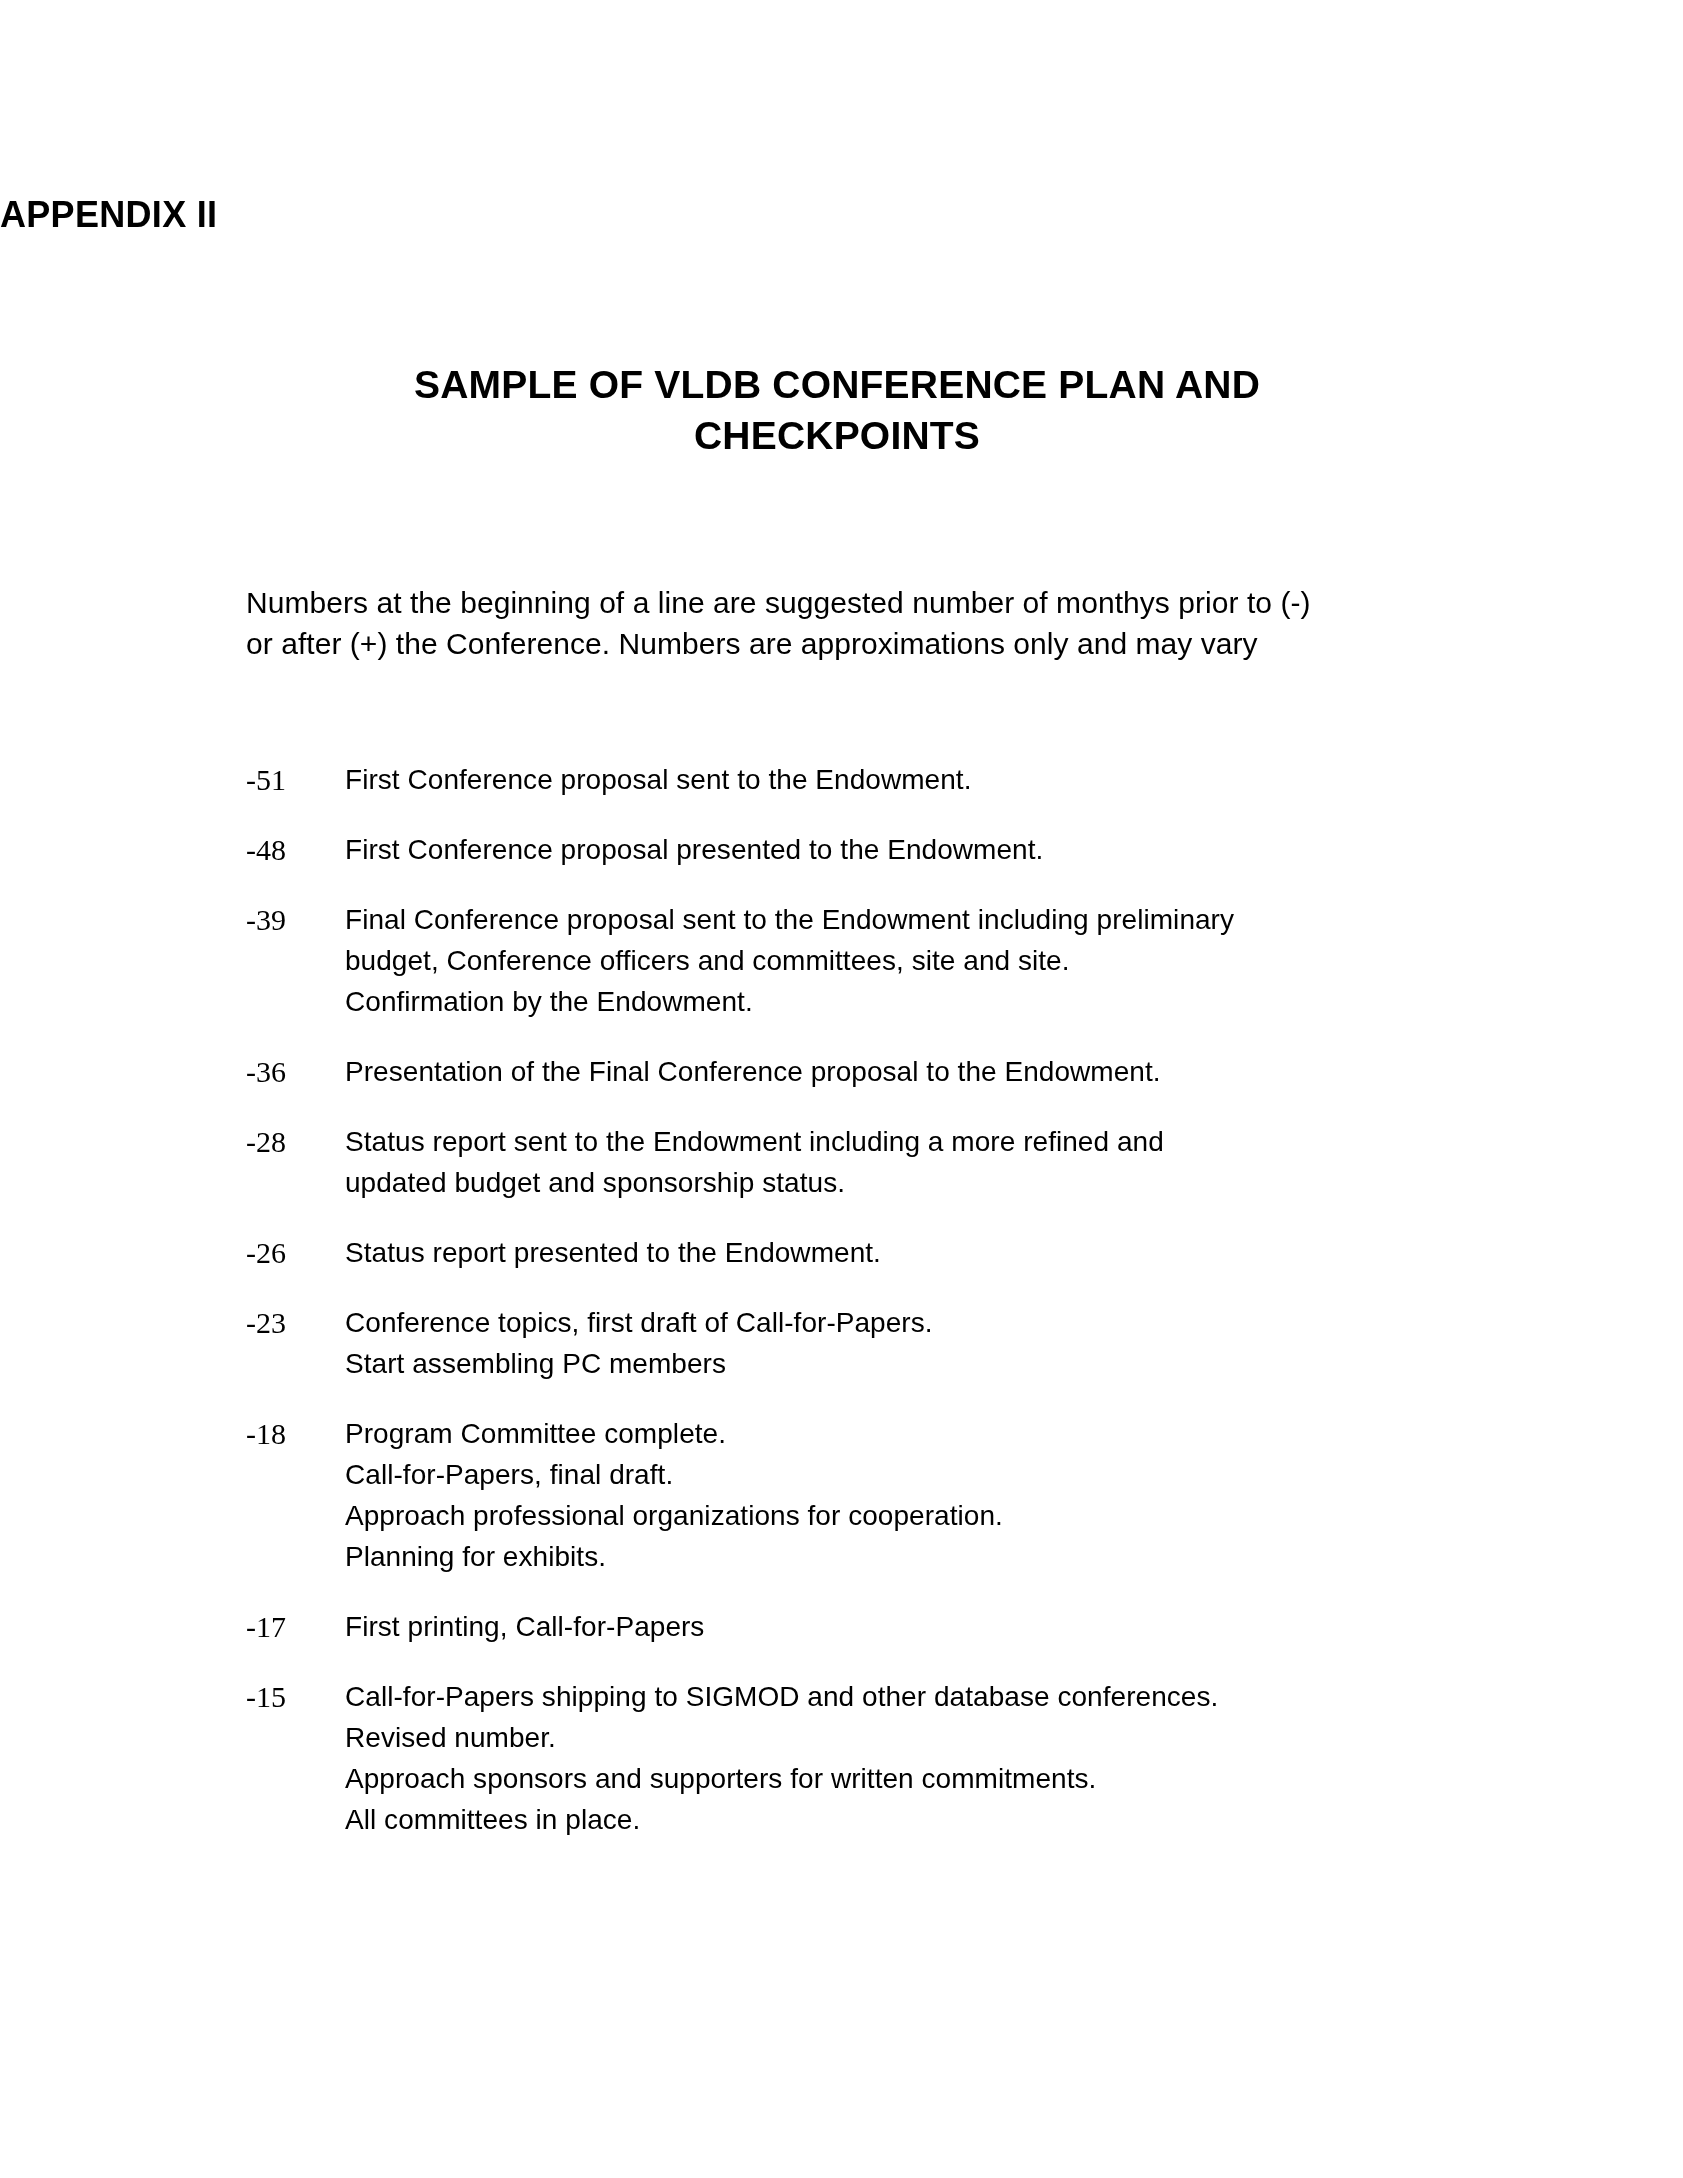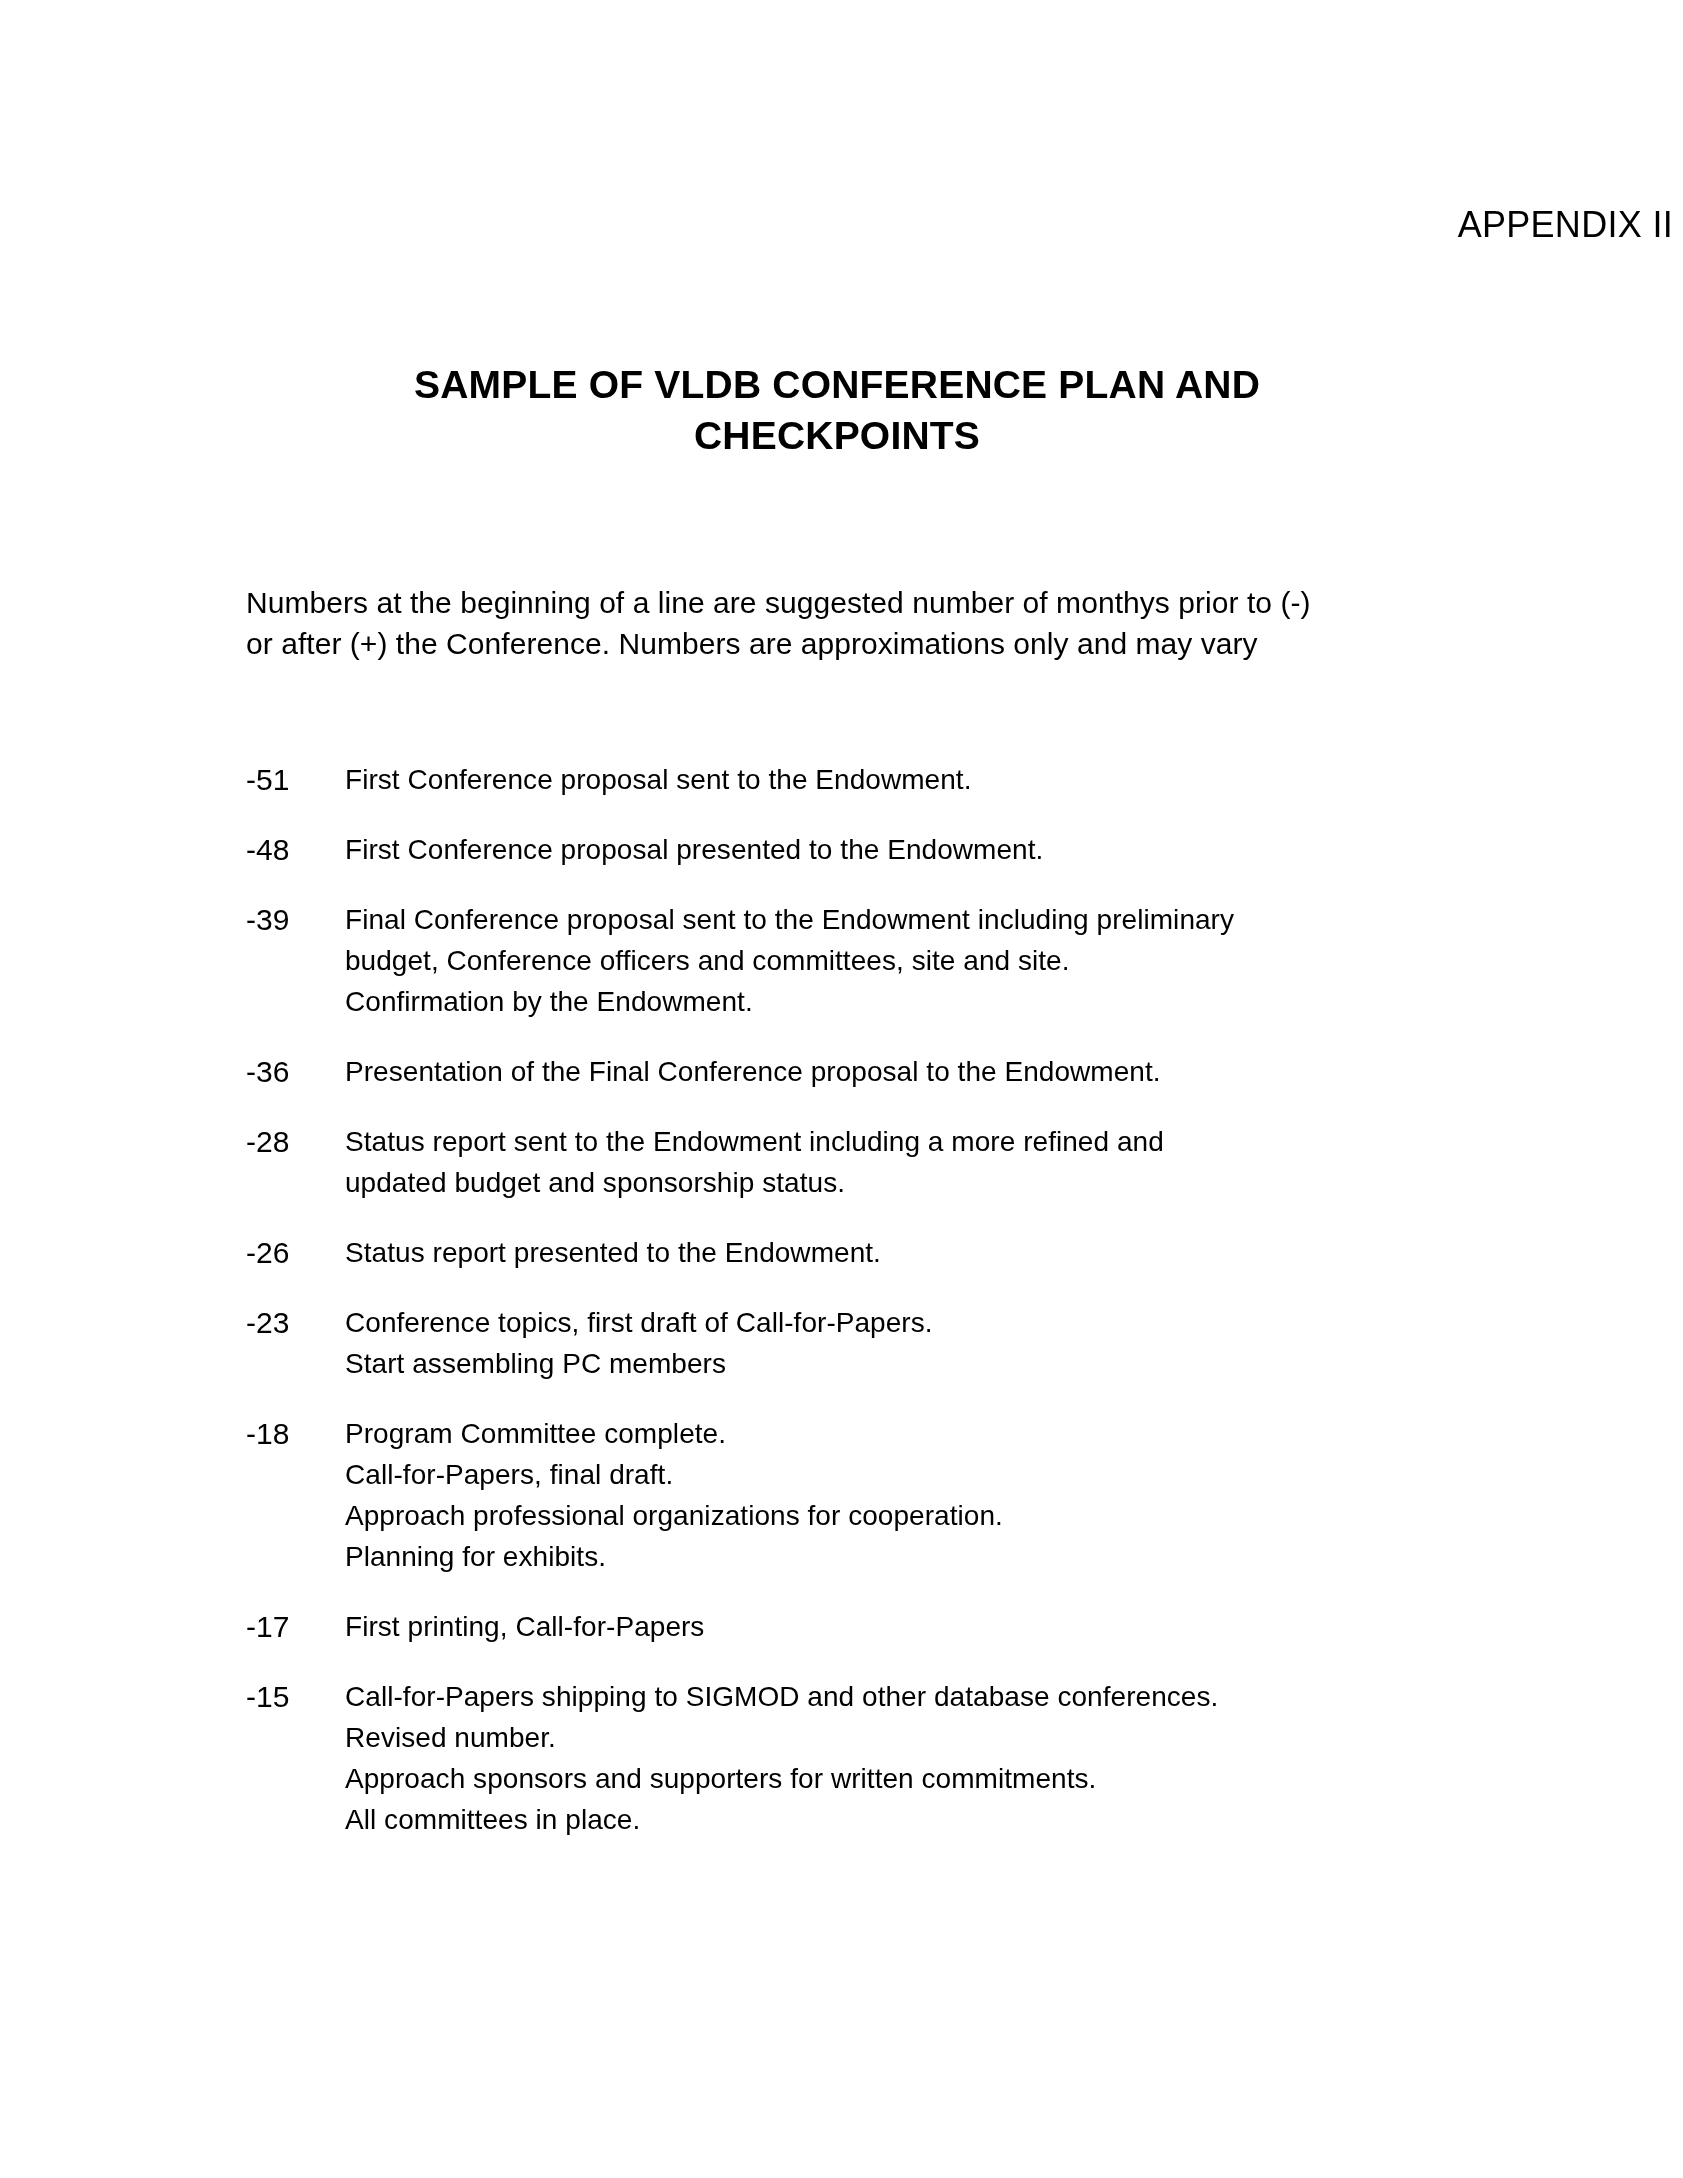--- a/index.html
+++ b/index.html
@@ -18,26 +18,26 @@
     width: 1683px;
     height: 2178px;
     background: #ffffff;
     overflow: hidden;
     box-sizing: border-box;
   }
 
   
   .appendix-heading {
     position: absolute;
-    top: 204px;
+    top: 194px;
     left: 0;
     width: 1673px;
-    text-align: right;
+    text-align: left;
     font-size: 36px;
-    font-weight: normal;
+    font-weight: bold;
     letter-spacing: 0.3px;
     line-height: 1.18;
   }
   .doc-title {
     position: absolute;
     top: 348px;
     left: 248px;
     width: 1178px;
     text-align: center;
     font-size: 39px;
@@ -73,20 +73,21 @@
     display: flex;
     align-items: flex-start;
     margin-bottom: 29px;
   }
   .entry-month {
     flex: 0 0 auto;
     width: 99px;
     font-size: 30px;
     line-height: 41px;
     white-space: nowrap;
+    font-family: Liberation Serif, serif;
   }
   .entry-lines {
     flex: 1 1 auto;
     font-size: 28px;
     line-height: 41px;
     letter-spacing: 0.05px;
   }
   .entry-line {
     display: block;
     white-space: pre;

